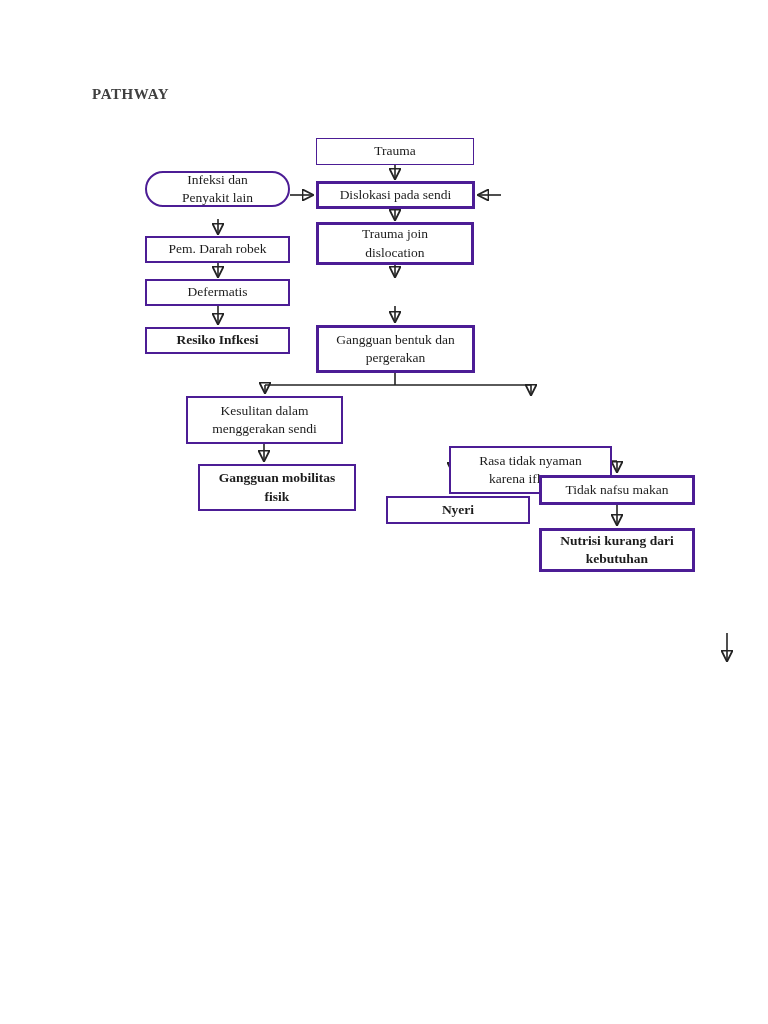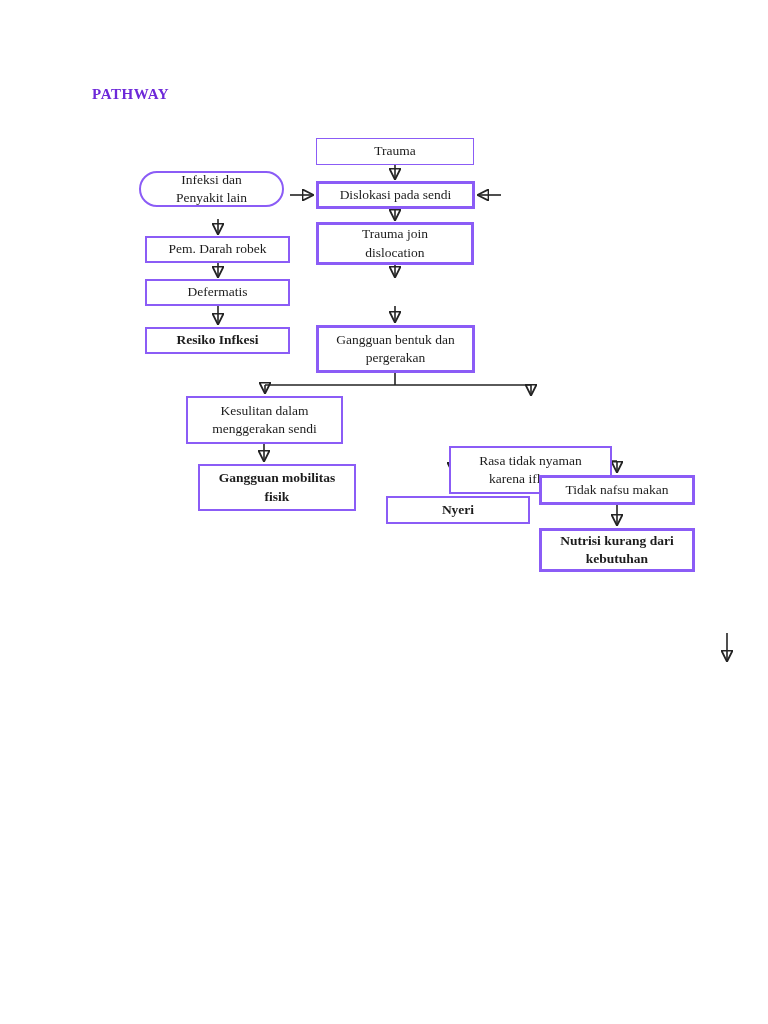--- a/index.html
+++ b/index.html
@@ -12,42 +12,42 @@
     font-family: "Liberation Serif", "DejaVu Serif", serif;
     color: #1c1c1c;
   }
   .heading {
     position: absolute;
     left: 92px;
     top: 86px;
     font-size: 15px;
     font-weight: bold;
     letter-spacing: 0.6px;
-    color: #6d28d9;
+    color: #404040;
   }
   .box {
     position: absolute;
     box-sizing: border-box;
     background: #ffffff;
-    border: 2px solid #8b5cf6;
+    border: 2px solid #4c1d95;
     display: flex;
     align-items: center;
     justify-content: center;
     text-align: center;
     font-size: 13.5px;
     line-height: 1.35;
     white-space: pre-line;
     padding: 1px 4px;
   }
   .box.thin  { border-width: 1px; }
   .box.thick { border-width: 3px; }
   .box.bold  { font-weight: bold; }
 
   .b-trauma             { left:316px; top:138px; width:158px; height:27px; }
-  .b-infeksi            { left:139px; top:171px; width:145px; height:36px;border-radius:21px; }
+  .b-infeksi            { left:145px; top:171px; width:145px; height:36px;border-radius:21px; }
   .b-dislokasi          { left:316px; top:181px; width:159px; height:28px; }
   .b-kelainan           { left:501px; top:172px; width:159px; height:46px; }
   .b-trauma-join        { left:316px; top:222px; width:158px; height:43px; }
   .b-pem-darah          { left:145px; top:236px; width:145px; height:27px; }
   .b-pendarahan         { left:145px; top:279px; width:145px; height:27px; }
   .b-defermatis         { left:316px; top:279px; width:159px; height:27px; }
   .b-resiko             { left:145px; top:327px; width:145px; height:27px; }
   .b-gangguan-bentuk    { left:316px; top:325px; width:159px; height:48px; }
   .b-kesulitan          { left:186px; top:396px; width:157px; height:48px; }
   .b-rasa               { left:449px; top:398px; width:163px; height:48px;margin-top:48px; }

